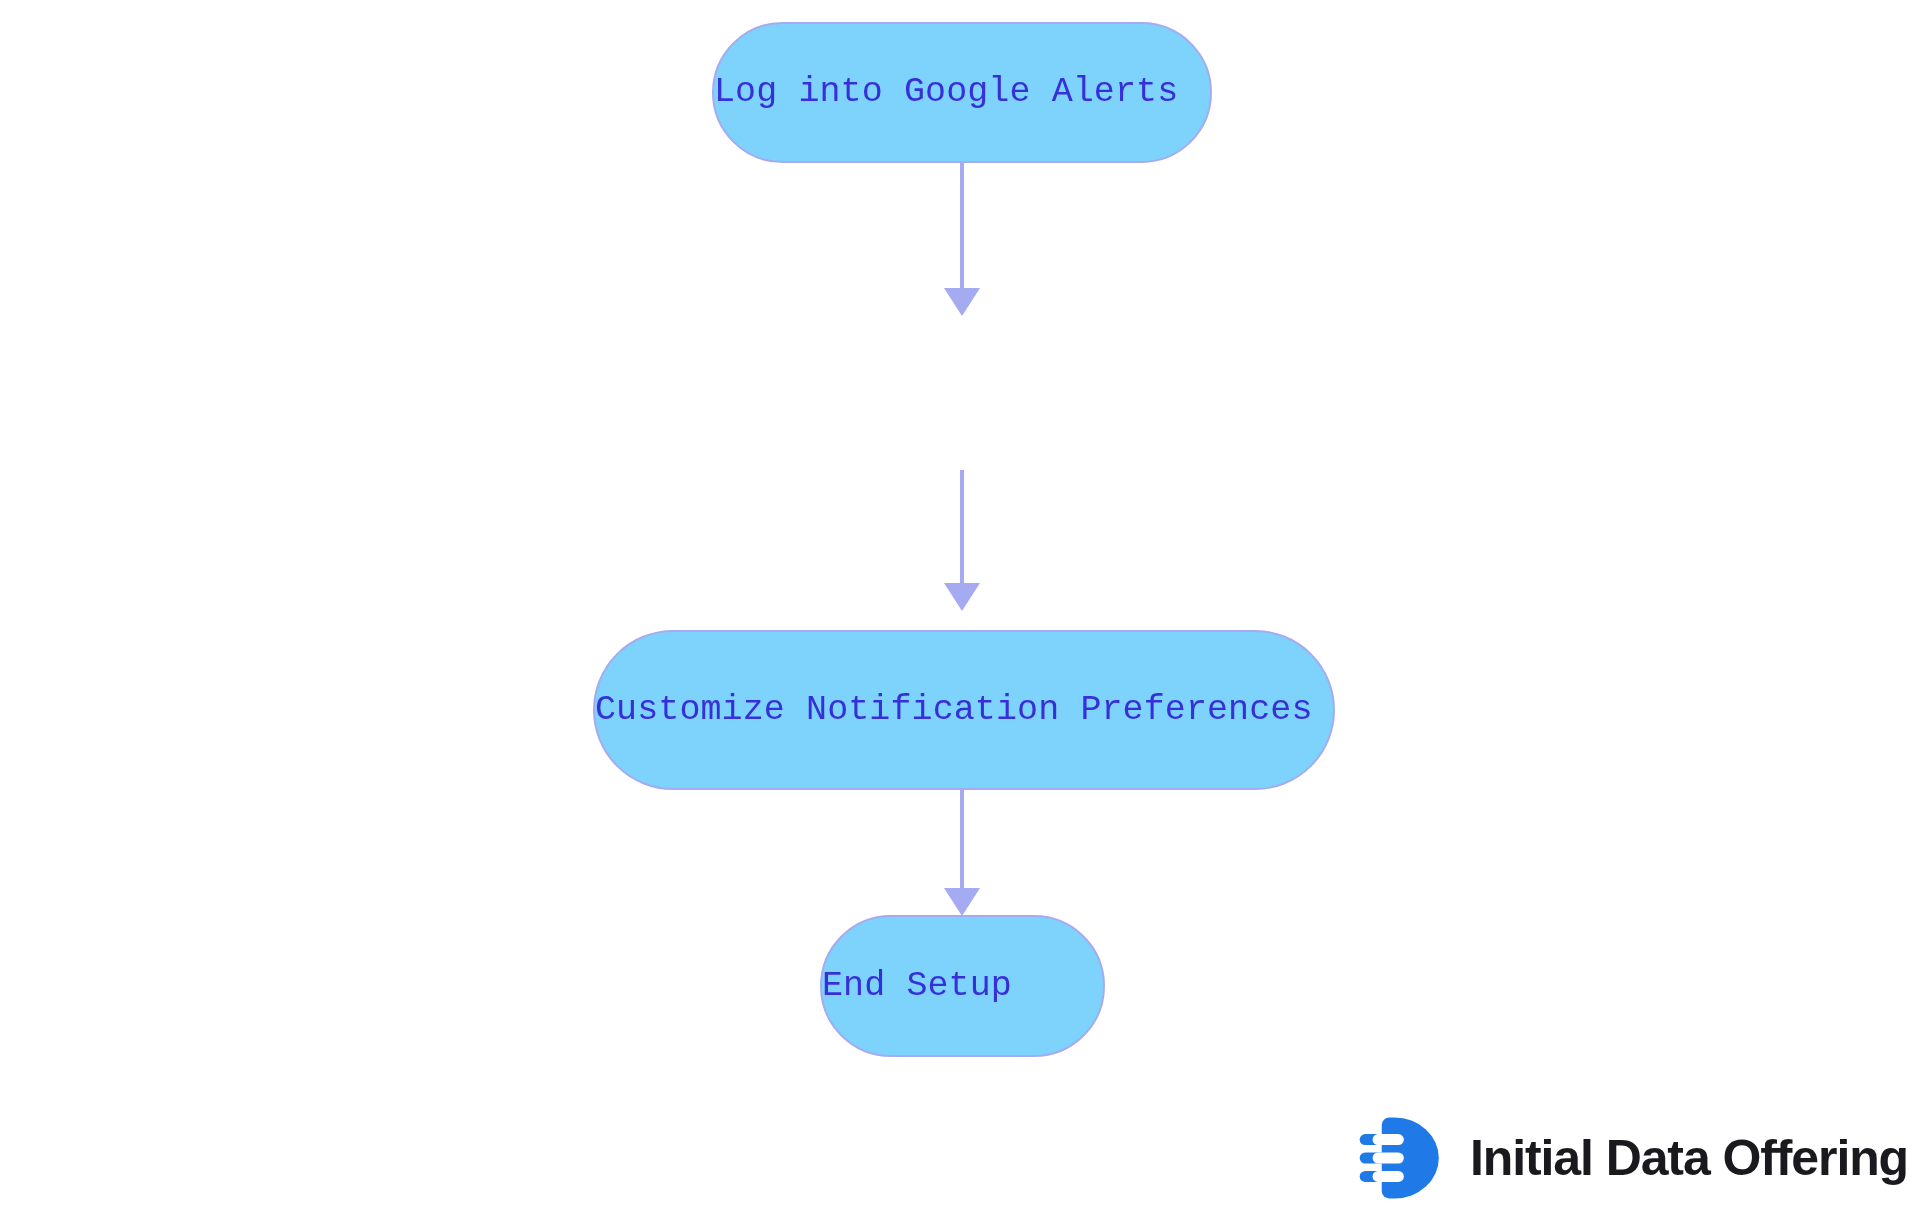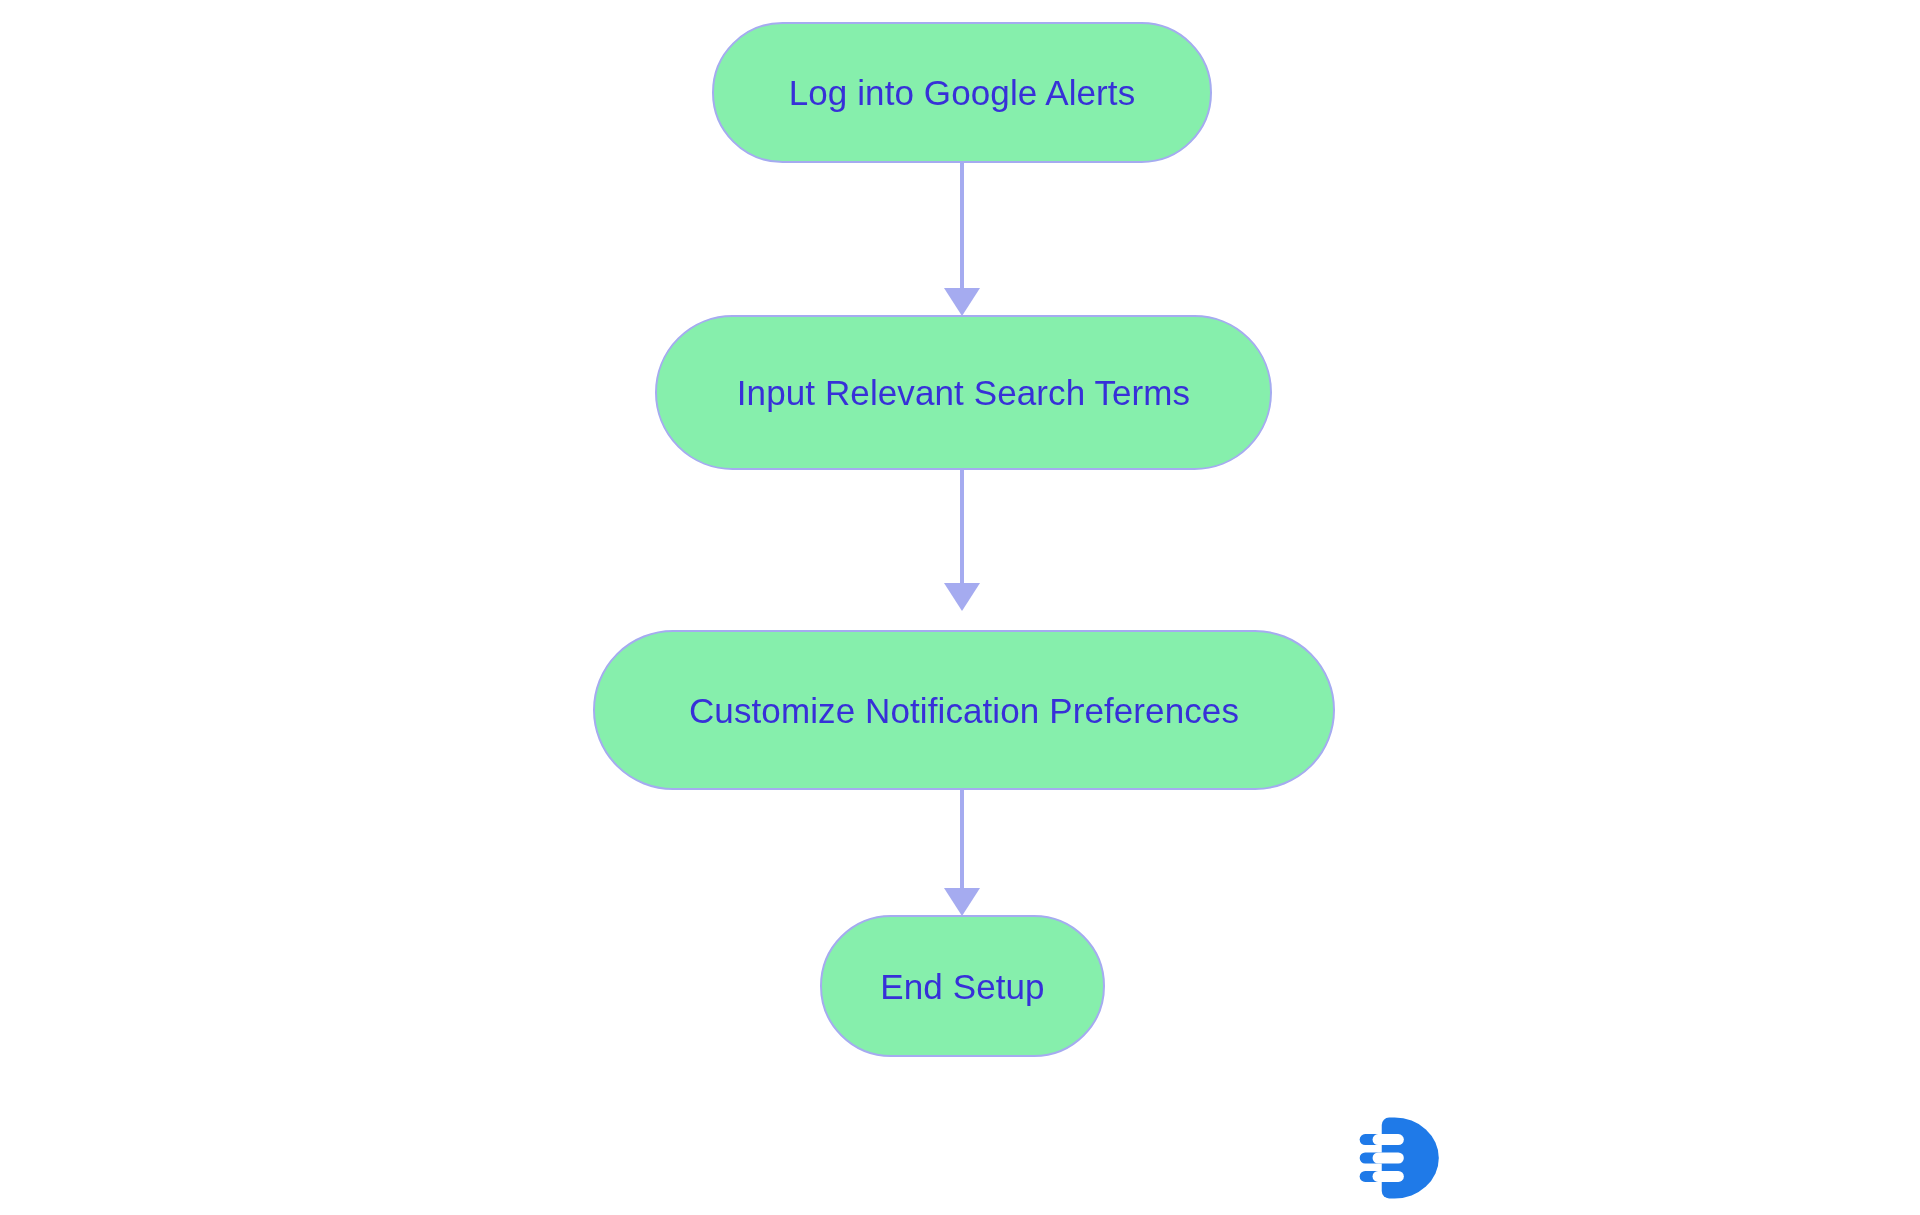--- a/index.html
+++ b/index.html
@@ -31,26 +31,25 @@
     height: 1215px;
     pointer-events: none;
   }
 
   
   .flow-node {
     position: absolute;
     box-sizing: border-box;
     display: flex;
     align-items: center;
-    justify-content: center;
-    background: #86efac;
+    background: #7dd3fc;
     border: 2px solid #a5abf0;
     border-radius: 999px;
     color: #3730d8;
-    font-family: Liberation Sans, sans-serif;
+    font-family: Liberation Mono, monospace;
     font-weight: 400;
     letter-spacing: 0.1px;
     white-space: nowrap;
   }
   .flow-node .node-label {
     display: block;
     line-height: 1;
   }
 
   #node-0 { left: 712px; top: 22px;  width: 500px; height: 141px; font-size: 35px; }
@@ -109,23 +108,20 @@
     <g>
       <line x1="962" y1="770" x2="962" y2="888" stroke="#a5abf0" stroke-width="4"></line>
       <path d="M944,888 L980,888 L962,916 z" fill="#a5abf0"></path>
     </g>
   </svg>
 
   <div class="flow-node" id="node-0">
     <span class="node-label">Log into Google Alerts</span>
   </div>
 
-  <div class="flow-node" id="node-1">
-    <span class="node-label">Input Relevant Search Terms</span>
-  </div>
 
   <div class="flow-node" id="node-2">
     <span class="node-label">Customize Notification Preferences</span>
   </div>
 
   <div class="flow-node" id="node-3">
     <span class="node-label">End Setup</span>
   </div>
 
   <div id="brand-logo">
@@ -134,15 +130,16 @@
       <path d="M36 6 h6 a48 44 0 0 1 0 88 h-6 a8 8 0 0 1 -8 -8 V14 a8 8 0 0 1 8 -8 z" fill="#1f7ae8"></path>
 
       <rect x="4" y="24" width="34" height="12" rx="6" fill="#1f7ae8"></rect>
       <rect x="4" y="44" width="34" height="12" rx="6" fill="#1f7ae8"></rect>
       <rect x="4" y="64" width="34" height="12" rx="6" fill="#1f7ae8"></rect>
 
       <rect x="18" y="24" width="34" height="12" rx="6" fill="#ffffff"></rect>
       <rect x="18" y="44" width="34" height="12" rx="6" fill="#ffffff"></rect>
       <rect x="18" y="64" width="34" height="12" rx="6" fill="#ffffff"></rect>
     </svg>
+    <span id="brand-name">Initial Data Offering</span>
   </div>
 
 </div>
 
 </body></html>

